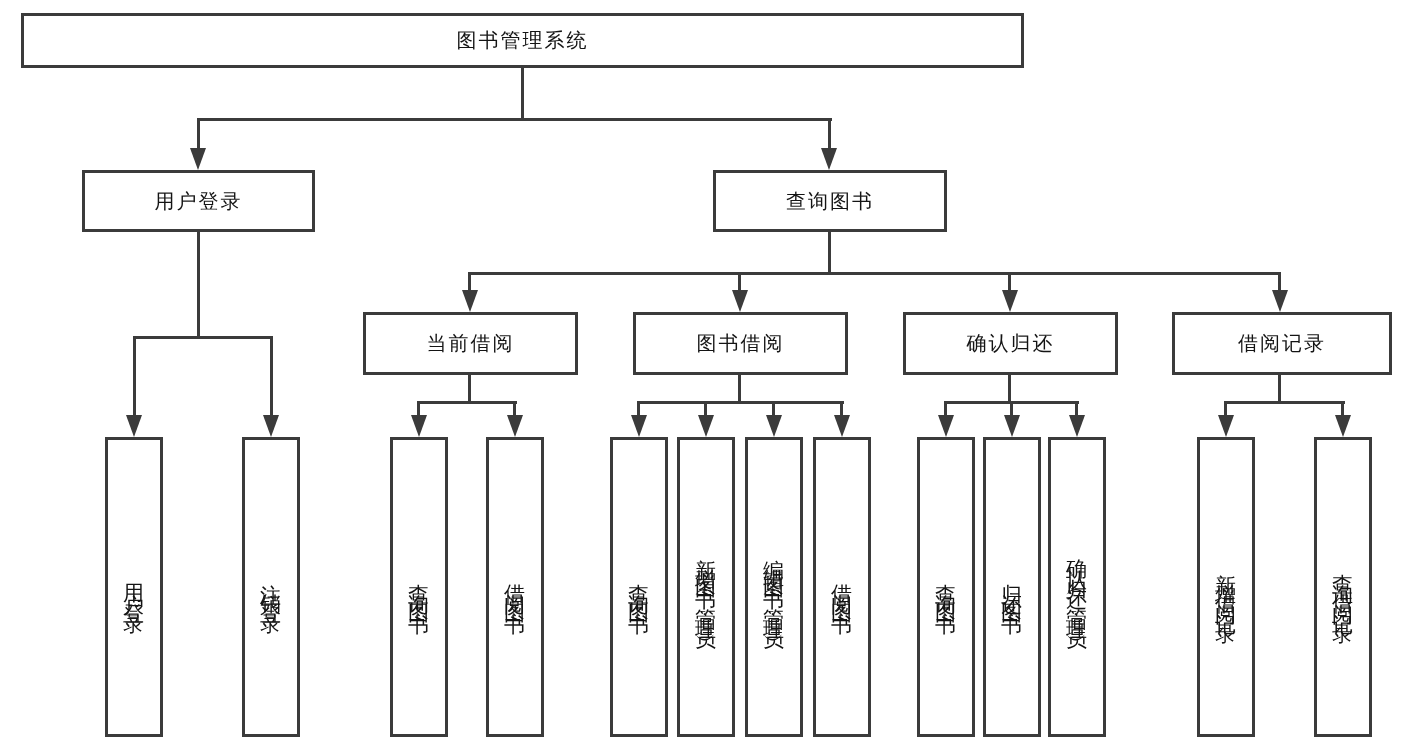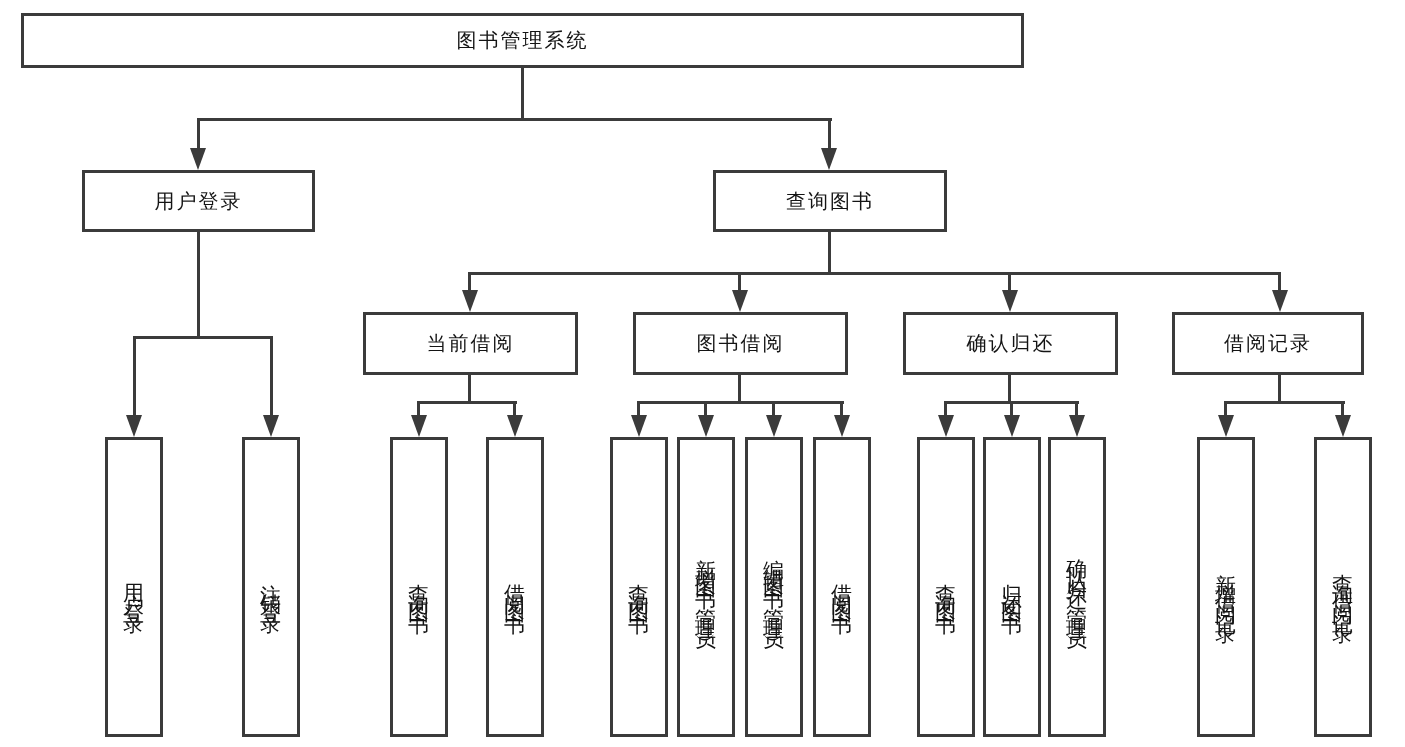--- a/index.html
+++ b/index.html
@@ -104,21 +104,21 @@
 
   <div class="node" style="left:363px;top:312px;width:215px;height:63px">
     <span class="hlabel">当前借阅</span>
   </div>
   <div class="node" style="left:633px;top:312px;width:215px;height:63px">
     <span class="hlabel">图书借阅</span>
   </div>
   <div class="node" style="left:903px;top:312px;width:215px;height:63px">
     <span class="hlabel">确认归还</span>
   </div>
-  <div class="node" style="left:1172px;top:312px;width:192px;height:63px">
+  <div class="node" style="left:1172px;top:312px;width:220px;height:63px">
     <span class="hlabel">借阅记录</span>
   </div>
 
   <div>
     <div class="ln" style="left:468px;top:375px;width:3px;height:28px"></div>
     <div class="ln" style="left:418px;top:401px;width:99px;height:3px"></div>
     <div class="ln" style="left:417px;top:401px;width:3px;height:17px"></div>
     <div class="arrow" style="left:411px;top:415px"></div>
     <div class="ln" style="left:513px;top:401px;width:3px;height:17px"></div>
     <div class="arrow" style="left:507px;top:415px"></div>

